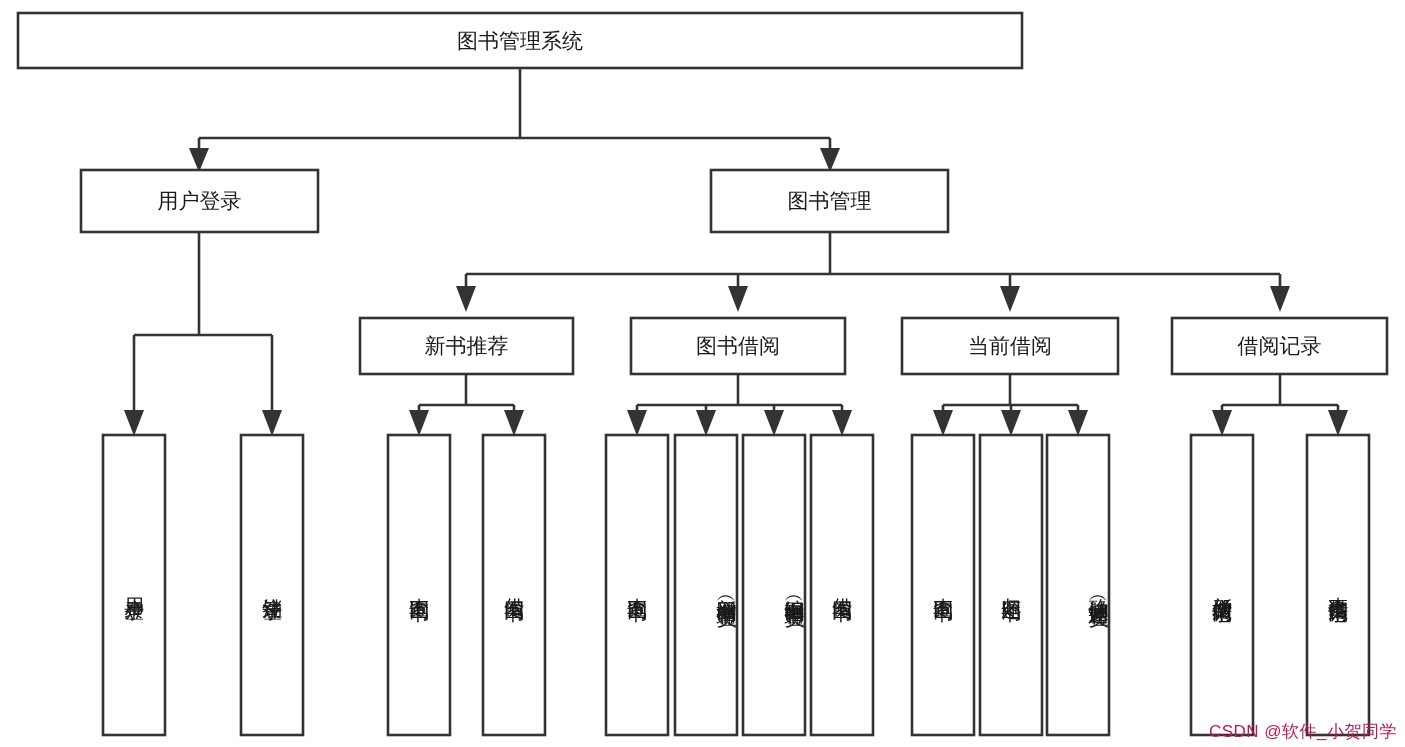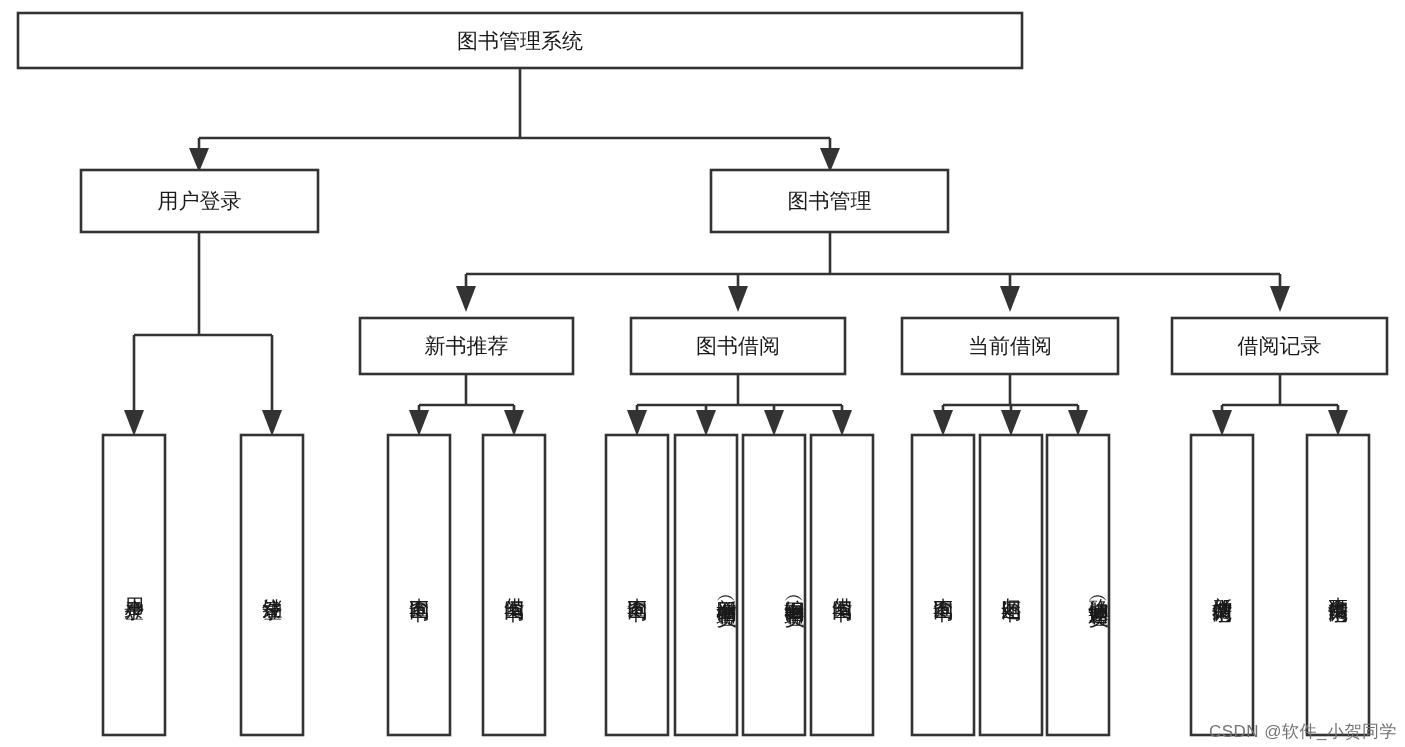--- a/index.html
+++ b/index.html
@@ -64,21 +64,21 @@
     text-align: center;
     white-space: nowrap;
     pointer-events: none;
   }
   #watermark {
     position: absolute;
     right: 8px;
     bottom: 4px;
     font-family: "Liberation Sans", "DejaVu Sans", sans-serif;
     font-size: 17px;
-    color: #737373;
+    color: #be185d;
     letter-spacing: 0.5px;
     white-space: nowrap;
   }
 </style>
 </head>
 <body>
 
 <div id="diagram-root">
 
   <svg id="tree-svg" viewBox="0 0 1405 747">

